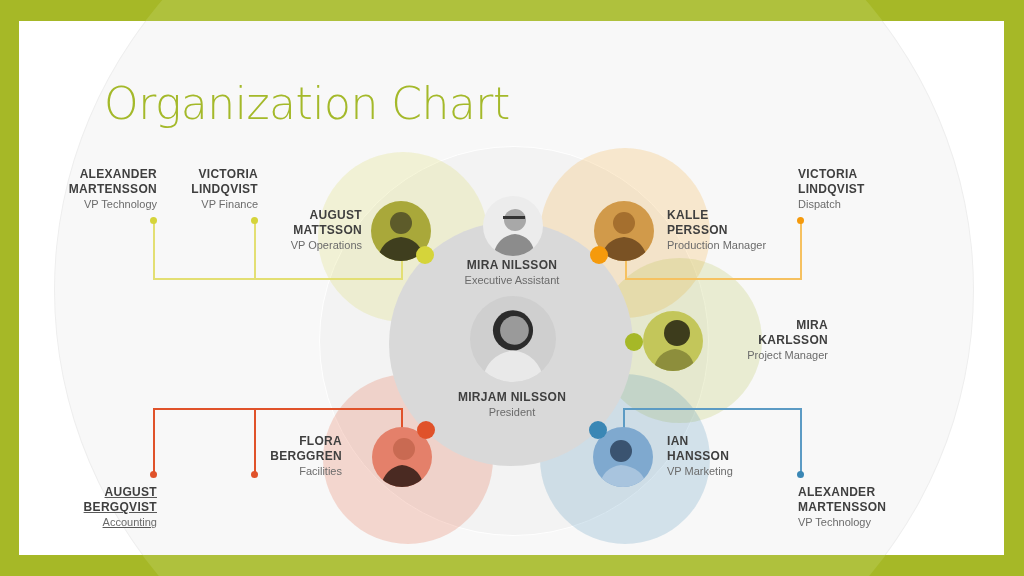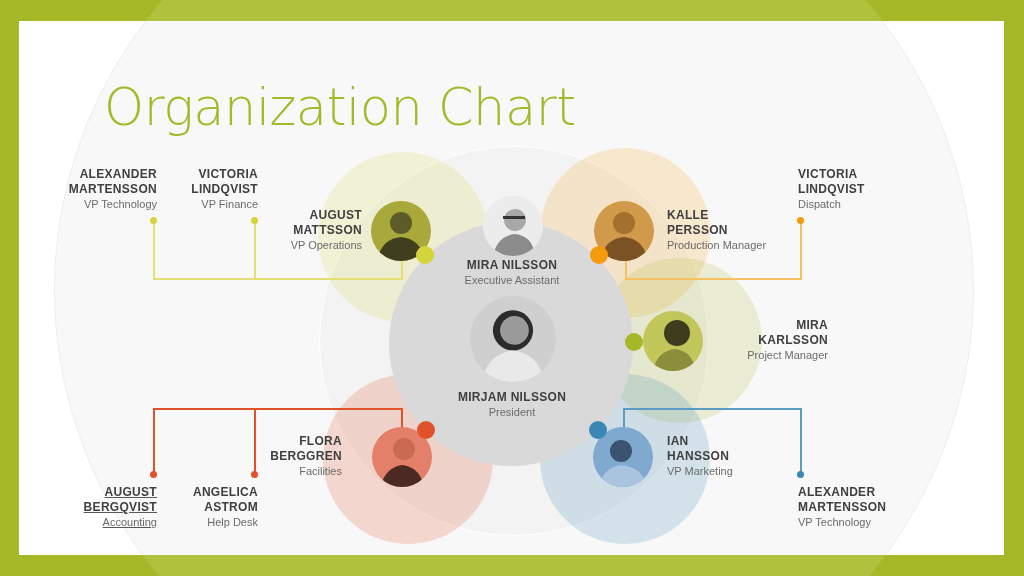--- a/index.html
+++ b/index.html
@@ -9,21 +9,21 @@
     font-family:"Liberation Sans", "DejaVu Sans", sans-serif;
   }
   .slide { position:absolute; left:0; top:0; width:1024px; height:576px; overflow:hidden; }
   .frame-band { position:absolute; left:0; top:0; width:1024px; height:576px; background:#a6b827; }
   .frame-tint { position:absolute; left:0; top:0; width:1024px; height:576px; overflow:hidden; }
   .frame-tint .big { position:absolute; left:54px; top:-160px; width:920px; height:900px; border-radius:50%; background:#afc13d; }
   .panel { position:absolute; left:19px; top:21px; width:985px; height:534px; background:#ffffff; overflow:hidden; }
   .panel .arc-big { position:absolute; left:35px; top:-181px; width:920px; height:900px; border-radius:50%; background:#f8f8f8; border:1px solid #eeeeee; box-sizing:border-box; }
   .panel .arc-mid { position:absolute; left:300px; top:125px; width:390px; height:390px; border-radius:50%; background:#f3f3f3; border:1.5px solid #ffffff; box-sizing:border-box; }
 
-  .title { position:absolute; left:104px; top:78px; font-size:51px; color:#a4b92a; font-family:"DejaVu Sans", sans-serif; font-weight:300; letter-spacing:-0.5px; white-space:nowrap; }
+  .title { position:absolute; left:104px; top:78px; font-size:44px; color:#a4b92a; font-family:"DejaVu Sans", sans-serif; font-weight:300; letter-spacing:-0.5px; white-space:nowrap; }
 
   .bubble { position:absolute; border-radius:50%; }
   .core { position:absolute; left:389px; top:222px; width:244px; height:244px; border-radius:50%; background:#d9d9d9; }
 
   .photo { position:absolute; border-radius:50%; overflow:hidden; }
   .photo svg { width:100%; height:100%; display:block; }
 
   .dot { position:absolute; border-radius:50%; }
 
   .person { position:absolute; font-size:11px; color:#595959; line-height:14px; white-space:nowrap; }
@@ -210,27 +210,20 @@
     <div class="role">Dispatch</div>
   </div>
 
   <div class="person right" style="left:47px;top:485px;width:110px;text-decoration:underline;">
     <div class="name">
         <span>AUGUST</span>
         <span>BERGQVIST</span>
       </div>
     <div class="role">Accounting</div>
   </div>
-  <div class="person right" style="left:158px;top:485px;width:100px;">
-    <div class="name">
-        <span>ANGELICA</span>
-        <span>ASTROM</span>
-      </div>
-    <div class="role">Help Desk</div>
-  </div>
 
   <div class="person" style="left:798px;top:485px;width:120px;">
     <div class="name">
         <span>ALEXANDER</span>
         <span>MARTENSSON</span>
       </div>
     <div class="role">VP Technology</div>
   </div>
 </div>
 

